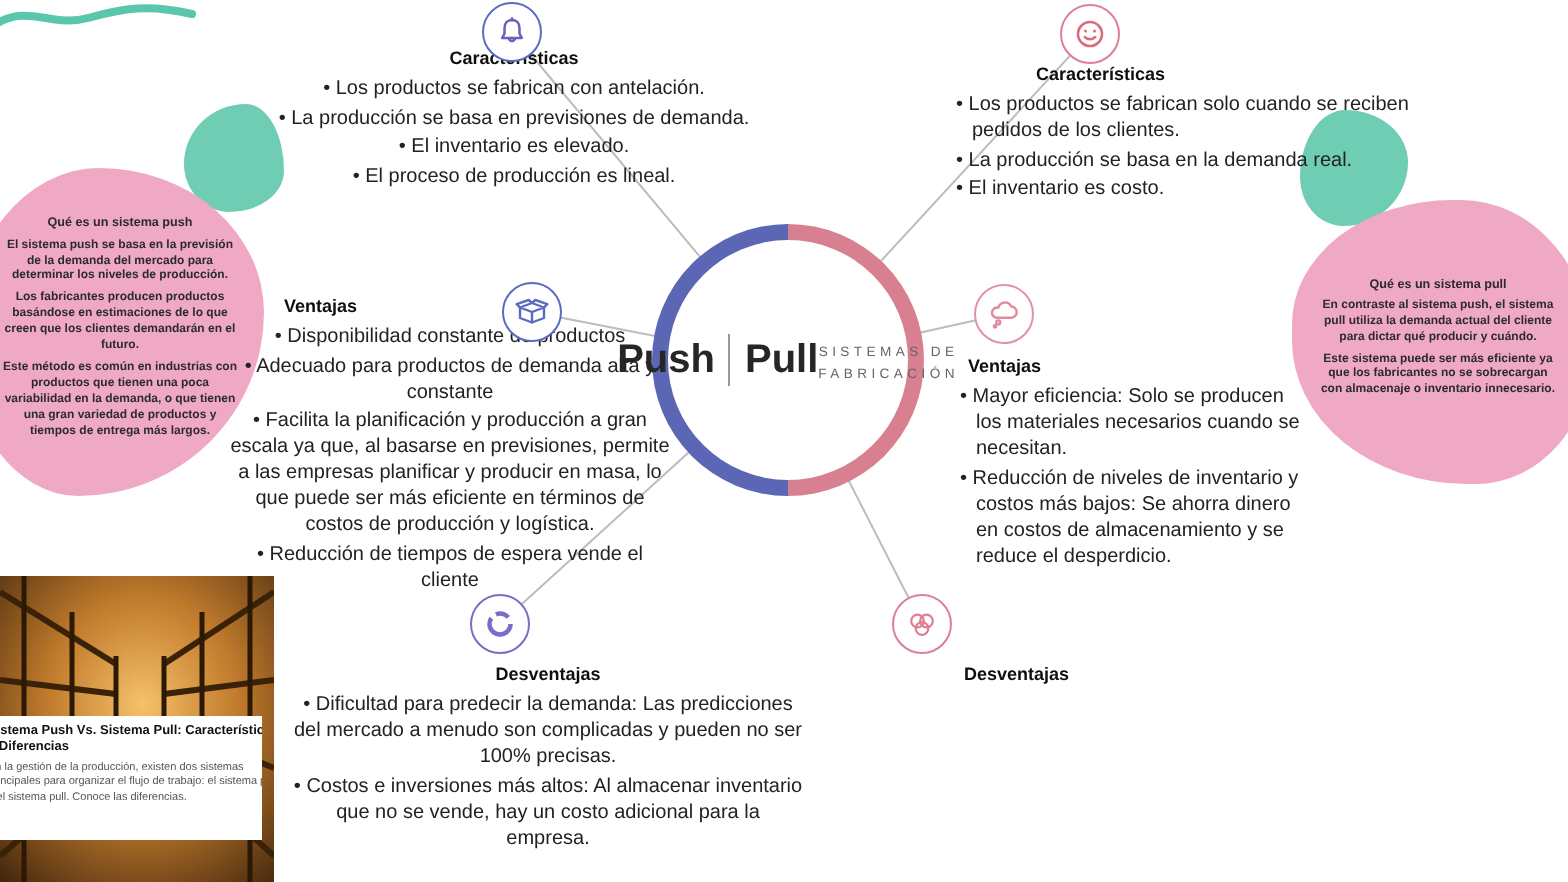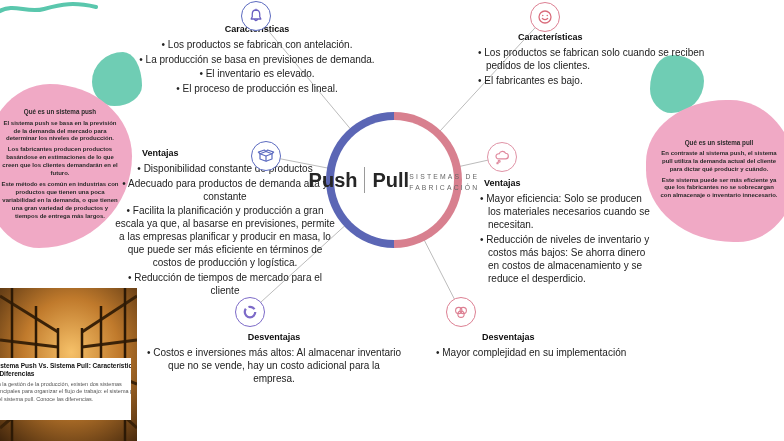--- a/index.html
+++ b/index.html
@@ -123,53 +123,54 @@
         <li>La producción se basa en previsiones de demanda.</li>
         <li>El inventario es elevado.</li>
         <li>El proceso de producción es lineal.</li>
       </ul>
   </section>
 
   <section class="section left-align" id="sec-pull-car">
     <h3>Características</h3>
     <ul>
         <li>Los productos se fabrican solo cuando se reciben pedidos de los clientes.</li>
-        <li>El fabricantes es bajo.</li>
+        <li>La producción se basa en la demanda real.</li>
+        <li>El inventario es costo.</li>
       </ul>
   </section>
 
   <section class="section center-align" id="sec-push-vent">
     <h3>Ventajas</h3>
     <ul>
         <li>Disponibilidad constante de productos</li>
         <li>Adecuado para productos de demanda alta y constante</li>
         <li>Facilita la planificación y producción a gran escala ya que, al basarse en previsiones, permite a las empresas planificar y producir en masa, lo que puede ser más eficiente en términos de costos de producción y logística.</li>
-        <li>Reducción de tiempos de mercado para el cliente</li>
+        <li>Reducción de tiempos de espera vende el cliente</li>
       </ul>
   </section>
 
   <section class="section left-align" id="sec-pull-vent">
     <h3>Ventajas</h3>
     <ul>
         <li>Mayor eficiencia: Solo se producen los materiales necesarios cuando se necesitan.</li>
         <li>Reducción de niveles de inventario y costos más bajos: Se ahorra dinero en costos de almacenamiento y se reduce el desperdicio.</li>
       </ul>
   </section>
 
   <section class="section center-align" id="sec-push-desv">
     <h3>Desventajas</h3>
     <ul>
+        <li>Dificultad para predecir la demanda: Las predicciones del mercado a menudo son complicadas y pueden no ser 100% precisas.</li>
         <li>Costos e inversiones más altos: Al almacenar inventario que no se vende, hay un costo adicional para la empresa.</li>
       </ul>
   </section>
 
   <section class="section left-align" id="sec-pull-desv">
     <h3>Desventajas</h3>
     <ul>
-        <li>Mayor complejidad en su implementación</li>
       </ul>
   </section>
 
   <div class="center-ring">
     <div class="center-inner">
       <div class="center-title">
         <span>Push</span>
         <span class="vdiv"></span>
         <span>Pull</span>
       </div>

